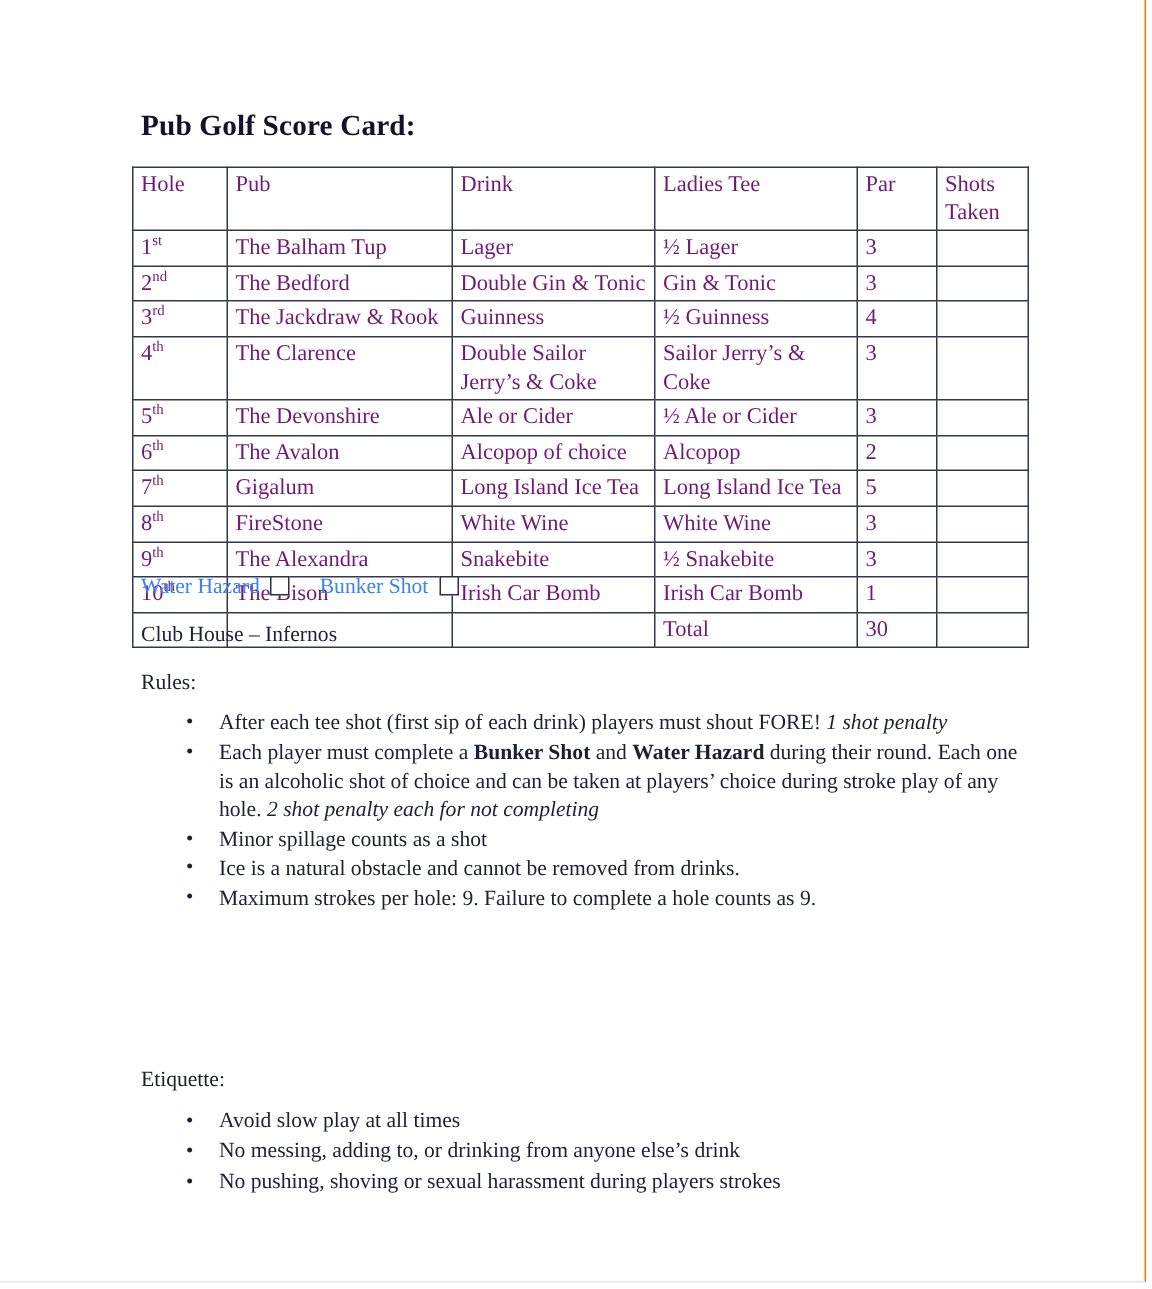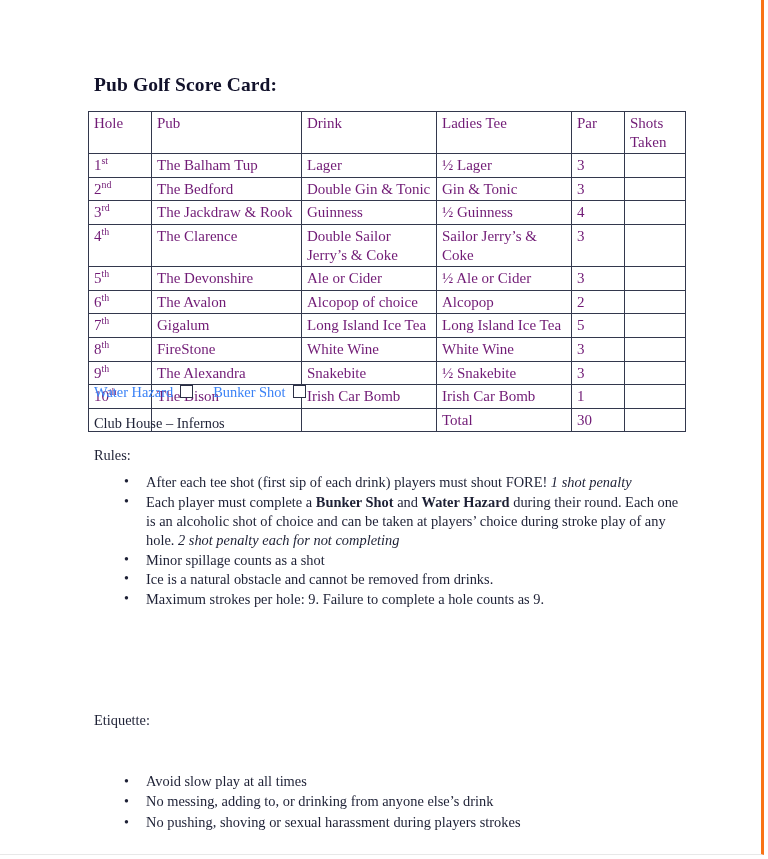--- a/index.html
+++ b/index.html
@@ -16,21 +16,21 @@
     overflow: hidden;
     position: relative;
   }
   .page {
     position: absolute;
     top: 0;
     left: 0;
     width: 764px;
     height: 855px;
     background: #ffffff;
-    border-right: 3px solid #f97316;
+    border-right: 1px solid #f97316;
     border-bottom: 1px solid #e8e8e8;
     box-sizing: border-box;
   }
   .content {
     position: absolute;
     left: 88px;
     top: 0;
     width: 600px;
   }
 
@@ -128,21 +128,21 @@
     position: absolute;
     left: 0;
     margin: 0;
     padding: 0;
     list-style: none;
     font-size: 14.4px;
     color: #1d2035;
     width: 600px;
   }
   .bullets-rules { top: 473px; }
-  .bullets-etiquette { top: 738px; margin-top: 34px; }
+  .bullets-etiquette { top: 738px; }
   .bullets li {
     position: relative;
     padding-left: 58px;
     margin: 0 0 0.5px 0;
     line-height: 1.33;
   }
   .bullets li::before {
     content: "\2022";
     position: absolute;
     left: 36px;

